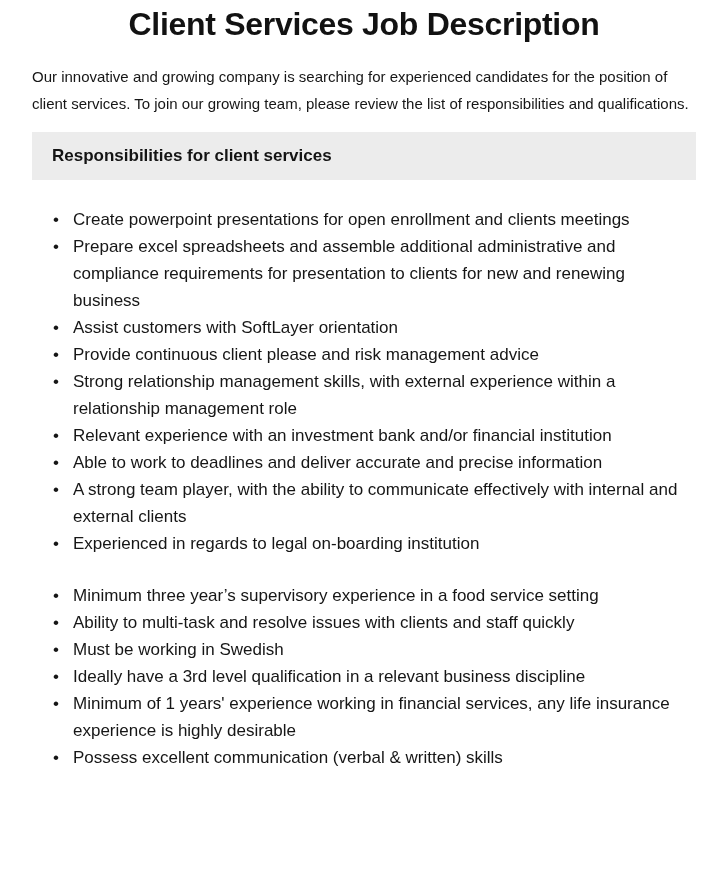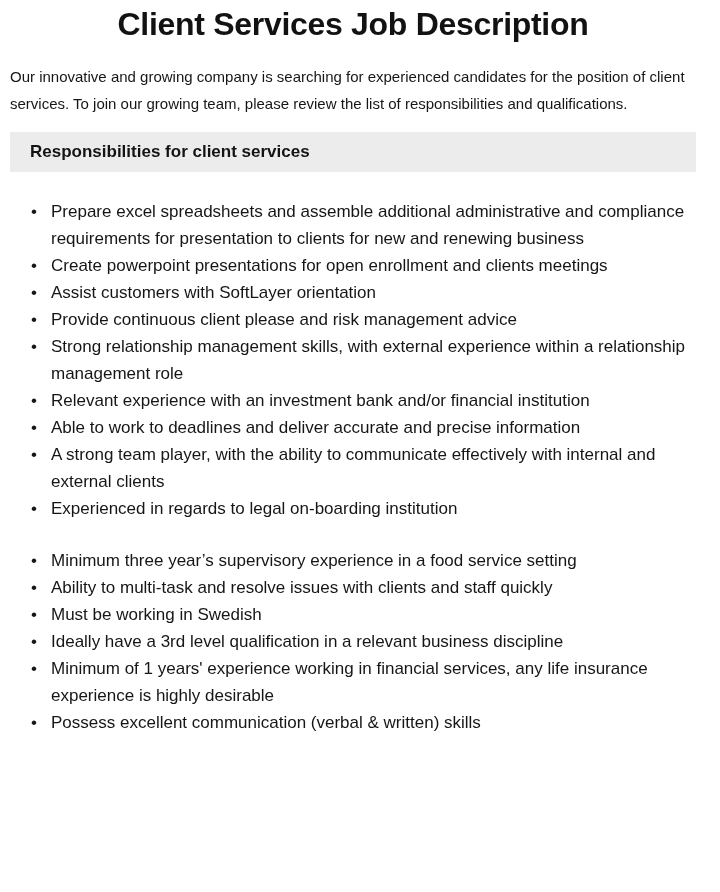--- a/index.html
+++ b/index.html
@@ -6,39 +6,39 @@
   html, body { margin: 0; padding: 0; }
   body {
     width: 720px;
     height: 892px;
     background: #ffffff;
     font-family: "Liberation Sans", sans-serif;
     color: #161616;
     overflow: hidden;
   }
   .page {
-    padding: 4px 24px 0 10px;
+    padding: 4px 24px 0 32px;
   }
   .doc-title {
     margin: 0;
     font-size: 32px;
     line-height: 40px;
     font-weight: bold;
     text-align: center;
     letter-spacing: -0.3px;
     color: #121212;
   }
   .intro {
     margin: 19px 0 0 0;
     font-size: 15px;
     line-height: 27px;
   }
   .section-bar {
     margin-top: 15px;
-    height: 40px;
+    height: 48px;
     background: #ececec;
     display: flex;
     align-items: center;
     padding-left: 20px;
   }
   .section-bar .section-heading {
     font-size: 17px;
     font-weight: bold;
     color: #141414;
   }
@@ -72,22 +72,22 @@
 
   <h1 class="doc-title">Client Services Job Description</h1>
 
   <p class="intro">Our innovative and growing company is searching for experienced candidates for the position of client services. To join our growing team, please review the list of responsibilities and qualifications.</p>
 
   <div class="section-bar">
     <span class="section-heading">Responsibilities for client services</span>
   </div>
 
   <ul class="bullet-list">
+    <li>Create powerpoint presentations for open enrollment and clients meetings</li>
     <li>Prepare excel spreadsheets and assemble additional administrative and compliance requirements for presentation to clients for new and renewing business</li>
-    <li>Create powerpoint presentations for open enrollment and clients meetings</li>
     <li>Assist customers with SoftLayer orientation</li>
     <li>Provide continuous client please and risk management advice</li>
     <li>Strong relationship management skills, with external experience within a relationship management role</li>
     <li>Relevant experience with an investment bank and/or financial institution</li>
     <li>Able to work to deadlines and deliver accurate and precise information</li>
     <li>A strong team player, with the ability to communicate effectively with internal and external clients</li>
     <li>Experienced in regards to legal on-boarding institution</li>
   </ul>
 
 

